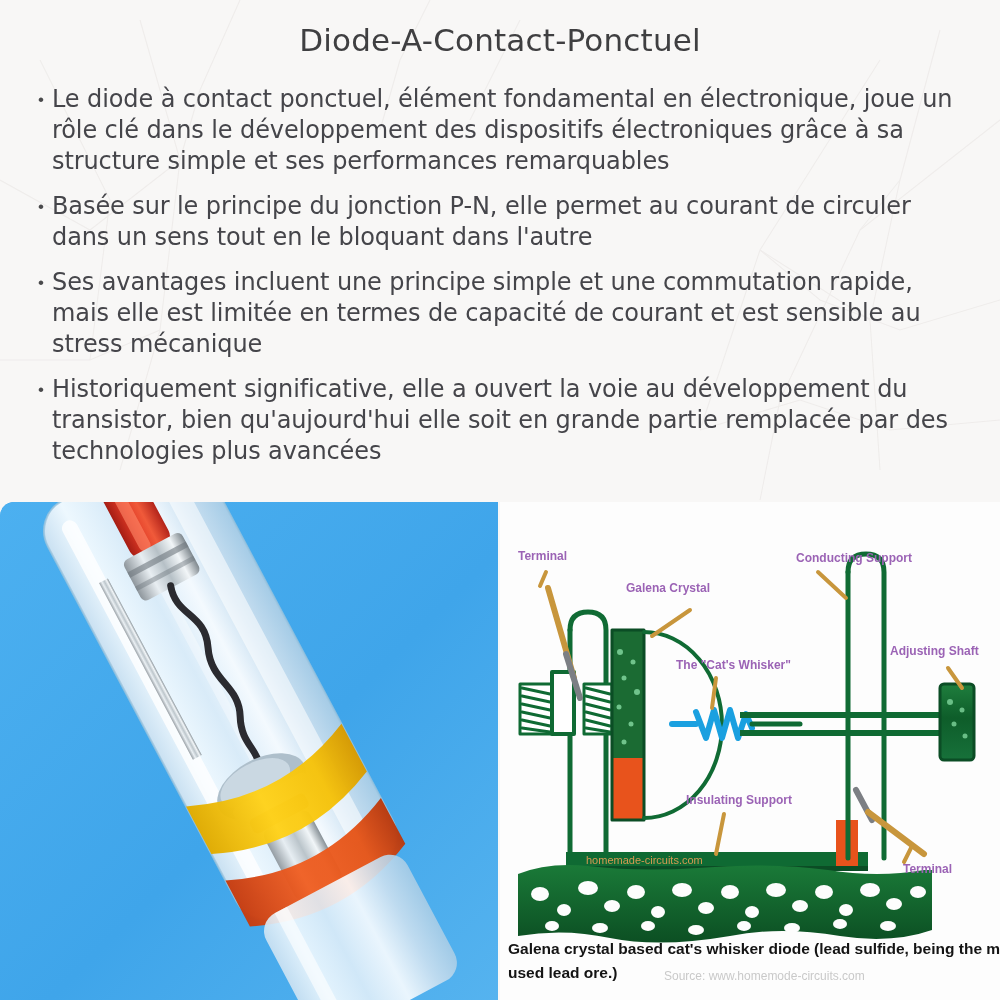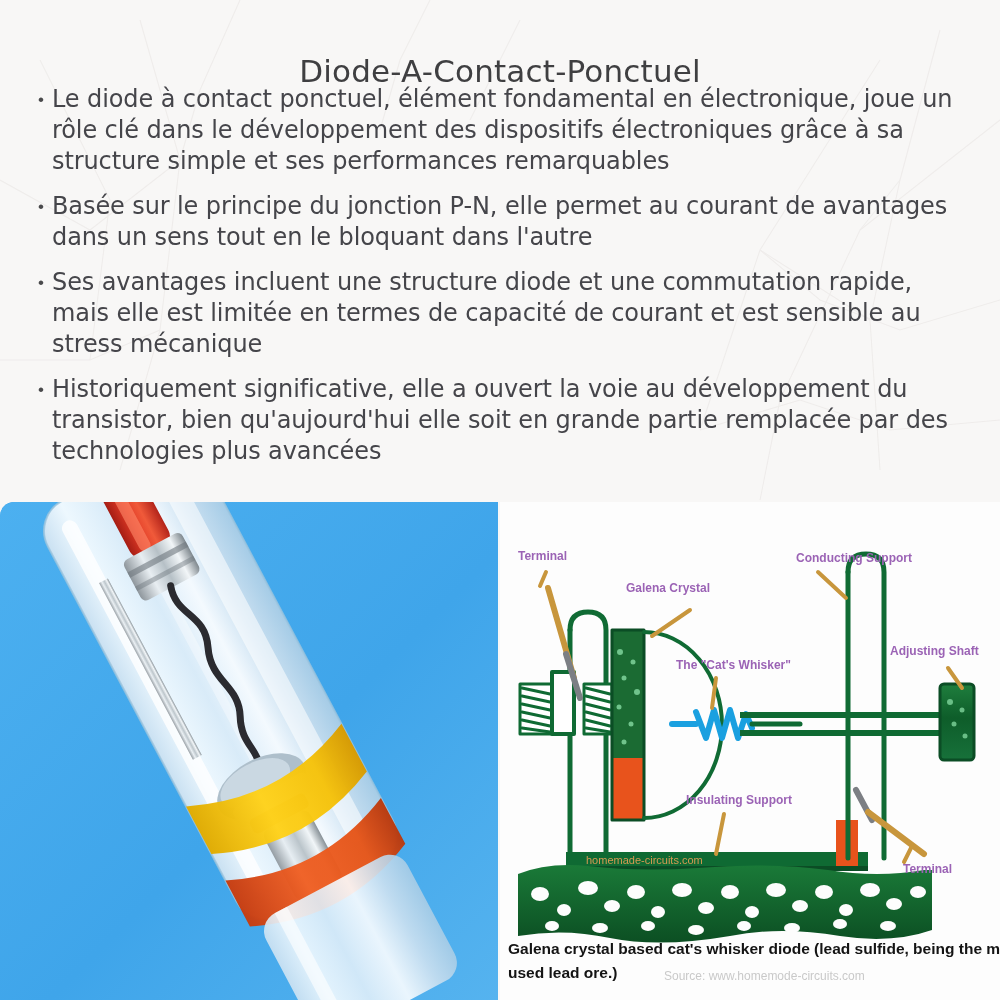--- a/index.html
+++ b/index.html
@@ -38,21 +38,20 @@
     left: 0; top: 22px;
     width: 1000px;
     text-align: center;
   }
   .title {
     font-size: 31px;
     font-weight: 400;
     letter-spacing: 0.2px;
     color: #3f3f41;
     font-family: "DejaVu Sans", sans-serif;
-    margin-top: 31px;
   }
 
   
   .bullets {
     position: absolute;
     left: 38px;
     top: 84px;
     width: 915px;
   }
   .bullet {
@@ -156,26 +155,26 @@
 
   <div class="bullets">
 
     <div class="bullet">
       <span class="bullet-dot">•</span>
       <span class="bullet-text">Le diode à contact ponctuel, élément fondamental en électronique, joue un rôle clé dans le développement des dispositifs électroniques grâce à sa structure simple et ses performances remarquables</span>
     </div>
 
     <div class="bullet">
       <span class="bullet-dot">•</span>
-      <span class="bullet-text">Basée sur le principe du jonction P-N, elle permet au courant de avantages dans un sens tout en le bloquant dans l'autre</span>
+      <span class="bullet-text">Basée sur le principe du jonction P-N, elle permet au courant de circuler dans un sens tout en le bloquant dans l'autre</span>
     </div>
 
     <div class="bullet">
       <span class="bullet-dot">•</span>
-      <span class="bullet-text">Ses avantages incluent une structure diode et une commutation rapide, mais elle est limitée en termes de capacité de courant et est sensible au stress mécanique</span>
+      <span class="bullet-text">Ses avantages incluent une principe simple et une commutation rapide, mais elle est limitée en termes de capacité de courant et est sensible au stress mécanique</span>
     </div>
 
     <div class="bullet">
       <span class="bullet-dot">•</span>
       <span class="bullet-text">Historiquement significative, elle a ouvert la voie au développement du transistor, bien qu'aujourd'hui elle soit en grande partie remplacée par des technologies plus avancées</span>
     </div>
 
   </div>
 
   <div class="panels">

